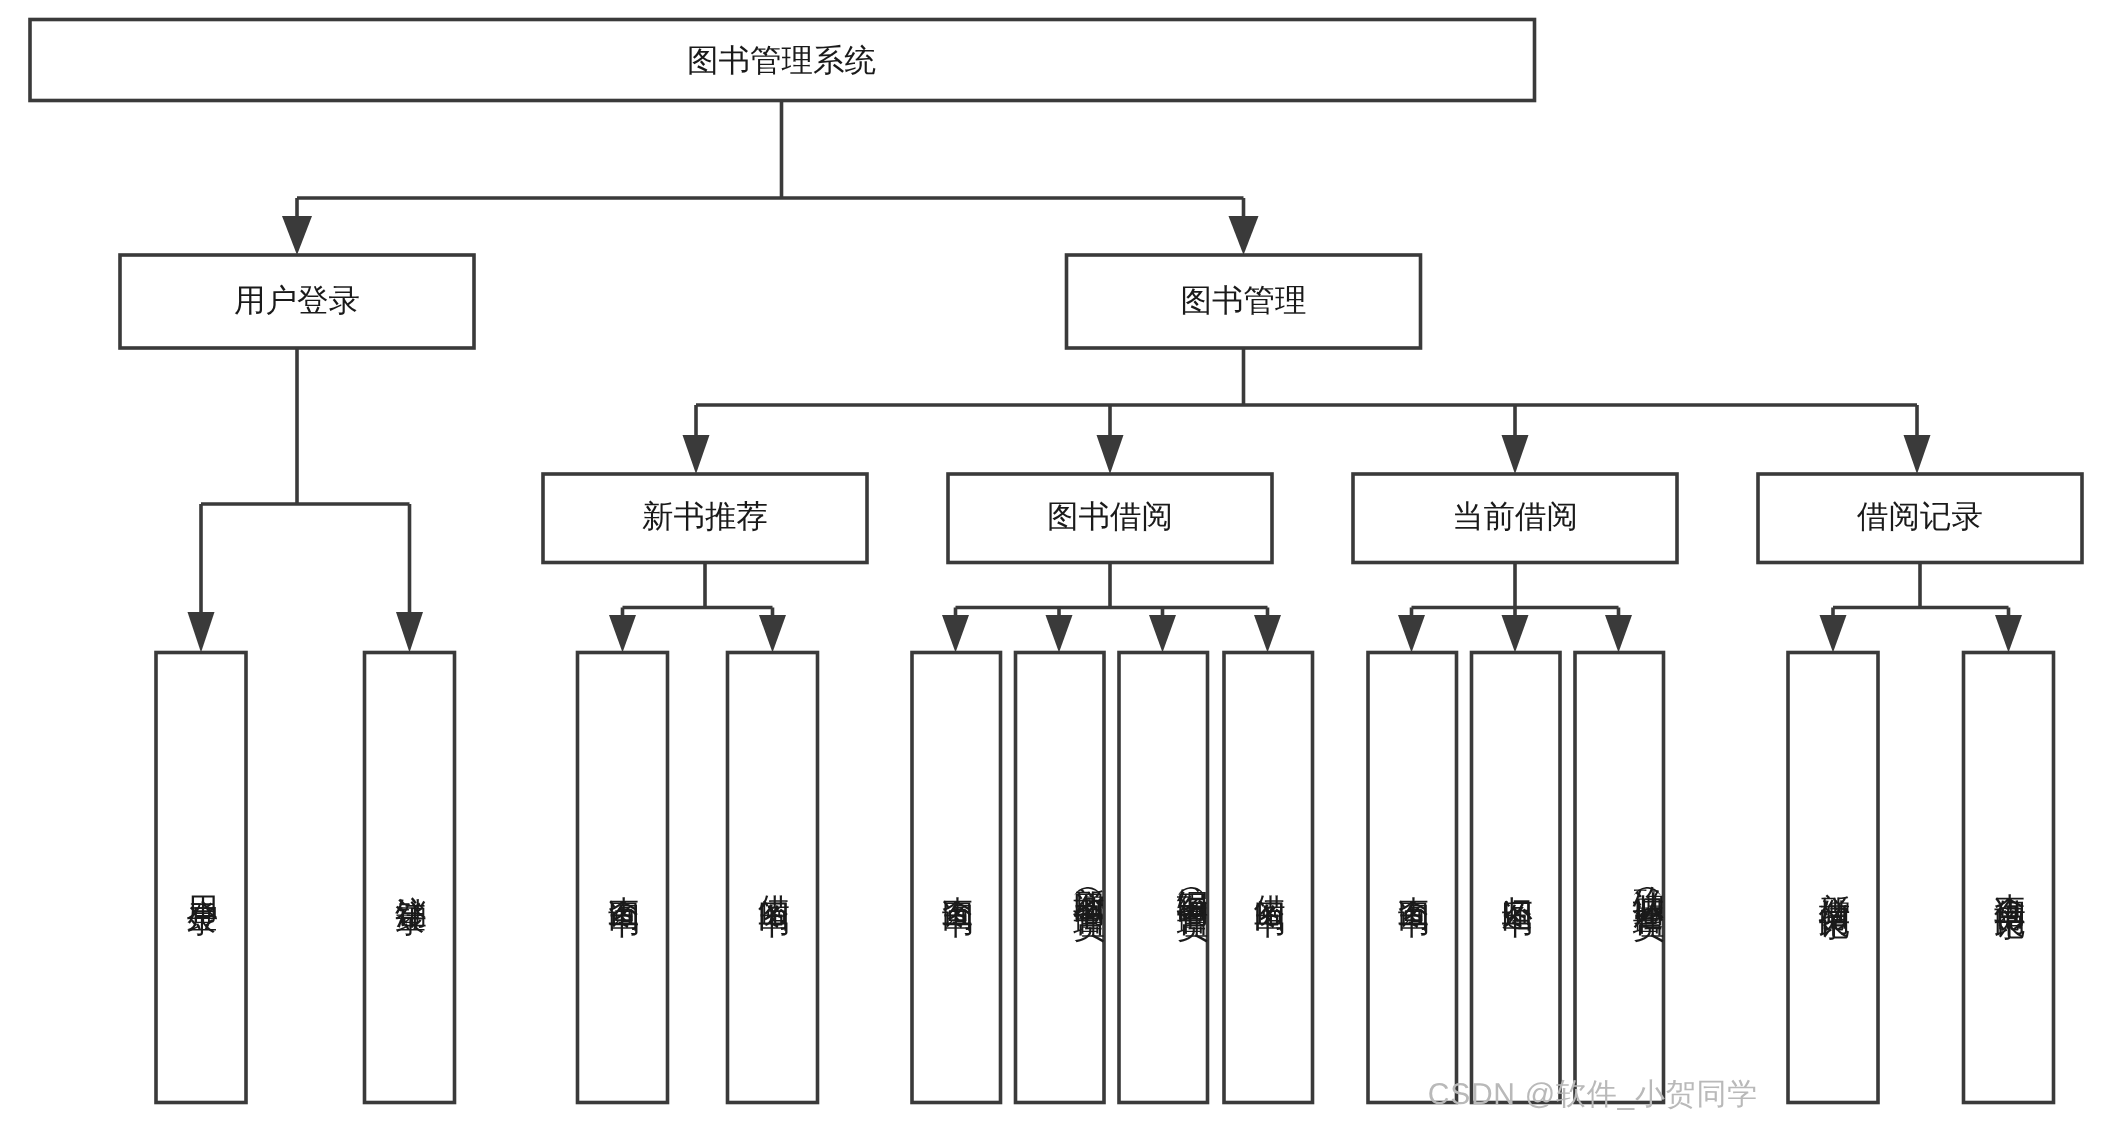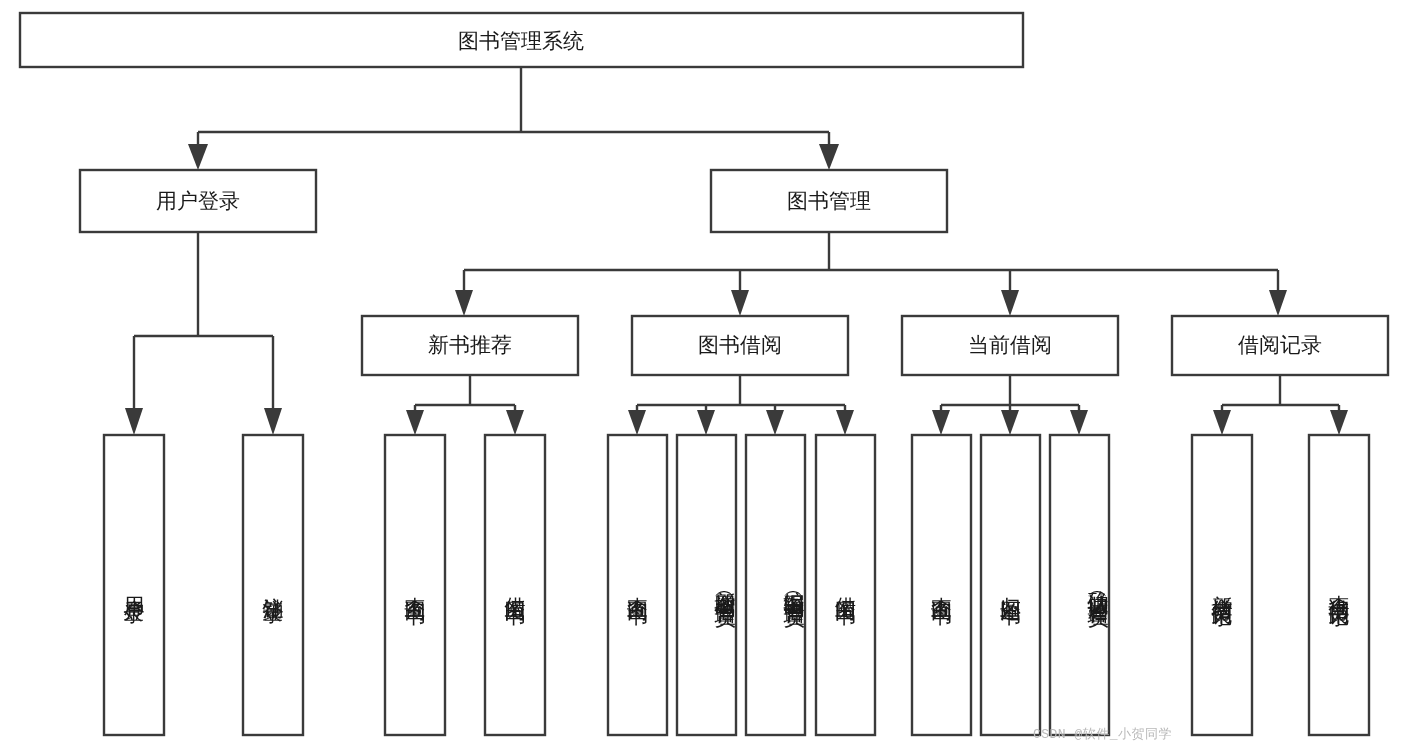--- a/index.html
+++ b/index.html
@@ -62,22 +62,22 @@
     line-height: 1.05;
     letter-spacing: 2.5px;
     color: #1a1a1a;
     white-space: nowrap;
     pointer-events: none;
   }
   #watermark {
     position: absolute;
     right: 8px;
     bottom: 4px;
-    font-family: Liberation Mono, monospace;
-    font-size: 13px;
+    font-family: Liberation Sans, sans-serif;
+    font-size: 20px;
     color: #b9b9b9;
     letter-spacing: 0.5px;
     white-space: nowrap;
   }
 </style>
 </head>
 <body>
 
 <div id="diagram-root">
 

